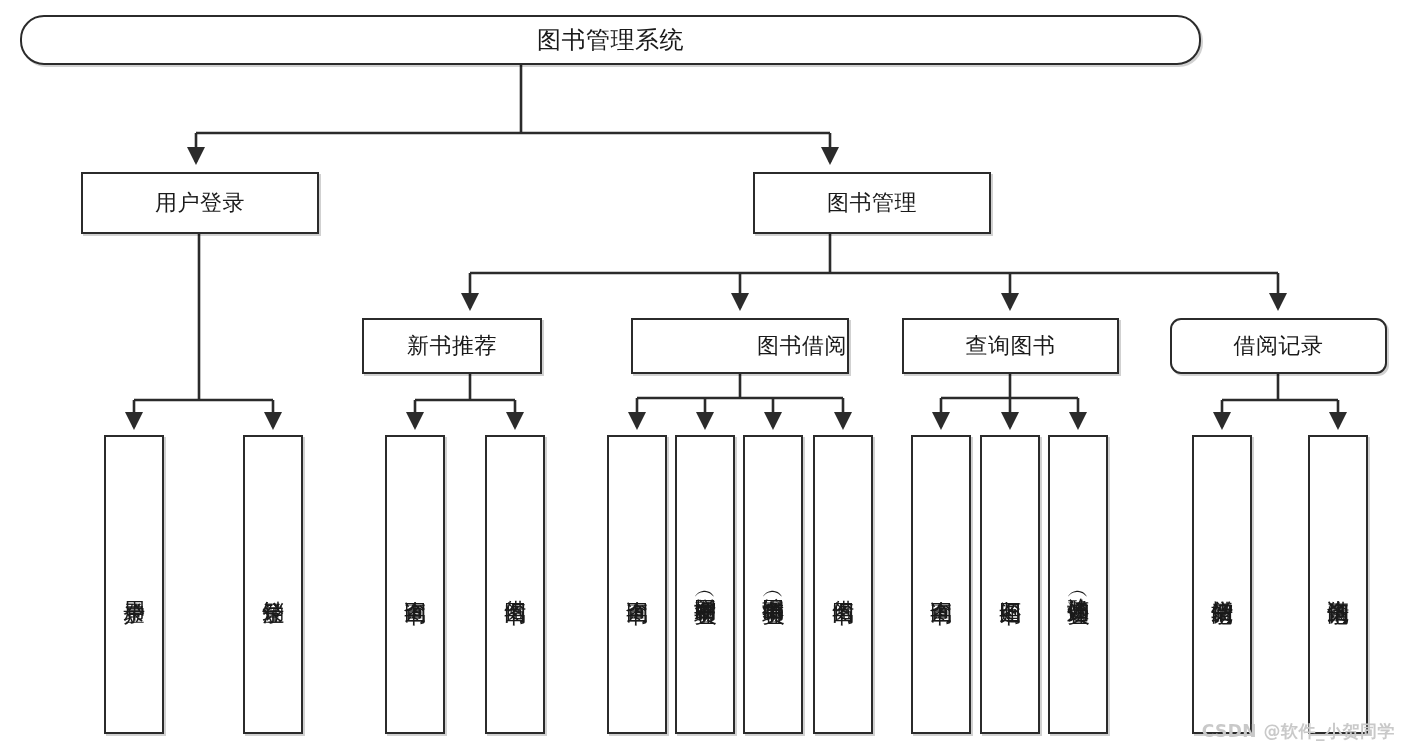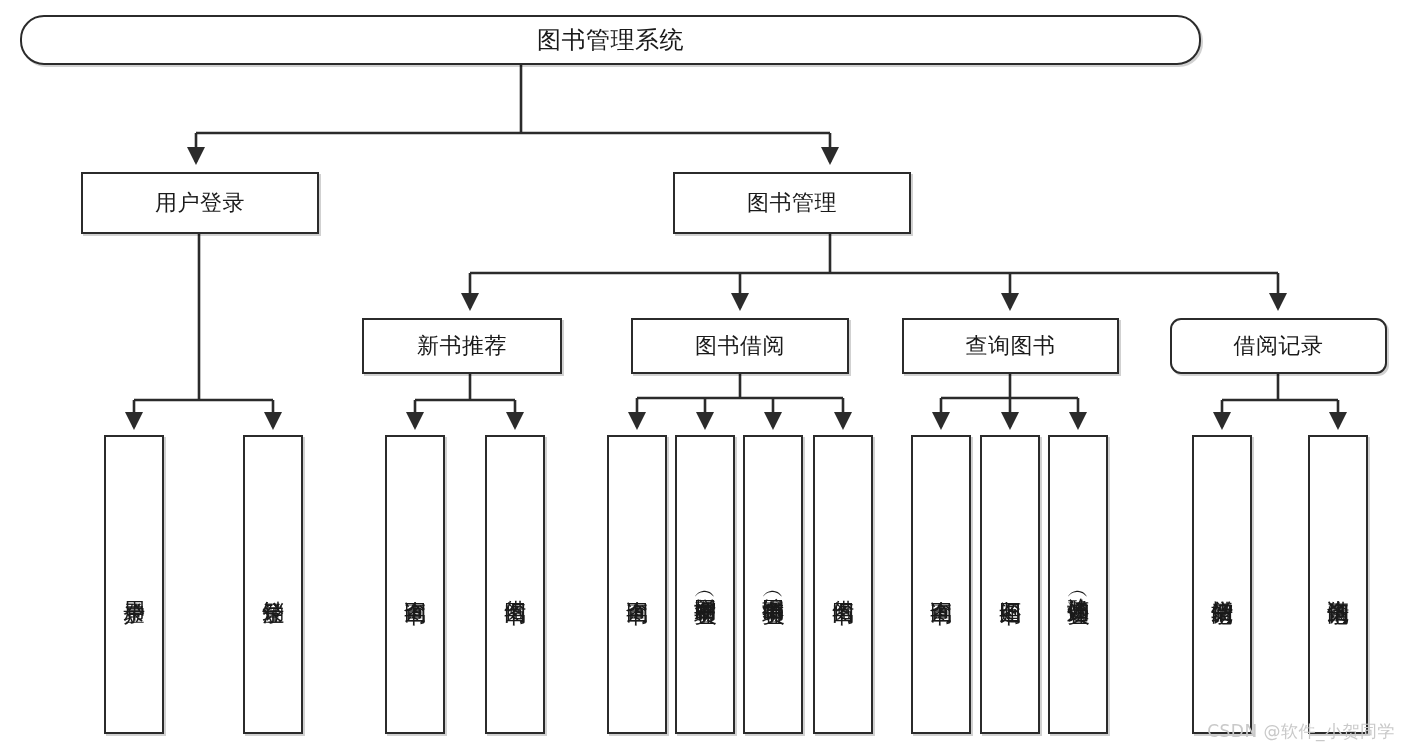--- a/index.html
+++ b/index.html
@@ -59,20 +59,21 @@
   .watermark {
     position: absolute;
     right: 10px;
     bottom: 4px;
     font-size: 17px;
     color: #c9c9c9;
     letter-spacing: 0.5px;
     white-space: nowrap;
     pointer-events: none;
     font-family: "DejaVu Sans", "Liberation Sans", sans-serif;
+    font-weight: bold;
   }
 </style>
 </head>
 <body>
 
 <div id="diagram-root">
 
   <svg id="diagram-svg" viewBox="0 0 1405 747">
     <defs>
       <marker id="arrow" viewBox="0 0 12 12" refX="10" refY="6" markerWidth="7" markerHeight="7" orient="auto-start-reverse">
@@ -140,29 +141,29 @@
   </svg>
 
   <div class="node-box" style="left:20px; top:15px; width:1181px; height:50px;border-radius:24px;">
     <span class="node-label-h title-label">图书管理系统</span>
   </div>
 
   <div class="node-box" style="left:81px; top:172px; width:238px; height:62px;">
     <span class="node-label-h">用户登录</span>
   </div>
 
-  <div class="node-box" style="left:673px; top:172px; width:238px; height:62px;text-align:right;">
+  <div class="node-box" style="left:753px; top:172px; width:238px; height:62px;text-align:right;">
     <span class="node-label-h">图书管理</span>
   </div>
 
-  <div class="node-box" style="left:362px; top:318px; width:200px; height:56px;">
+  <div class="node-box" style="left:362px; top:318px; width:180px; height:56px;">
     <span class="node-label-h">新书推荐</span>
   </div>
 
-  <div class="node-box" style="left:631px; top:318px; width:218px; height:56px;">
+  <div class="node-box" style="left:631px; top:318px; width:218px; height:56px;justify-content:flex-end;">
     <span class="node-label-h">图书借阅</span>
   </div>
 
   <div class="node-box" style="left:902px; top:318px; width:217px; height:56px;">
     <span class="node-label-h">查询图书</span>
   </div>
 
   <div class="node-box" style="left:1170px; top:318px; width:217px; height:56px;border-radius:11px;">
     <span class="node-label-h">借阅记录</span>
   </div>

